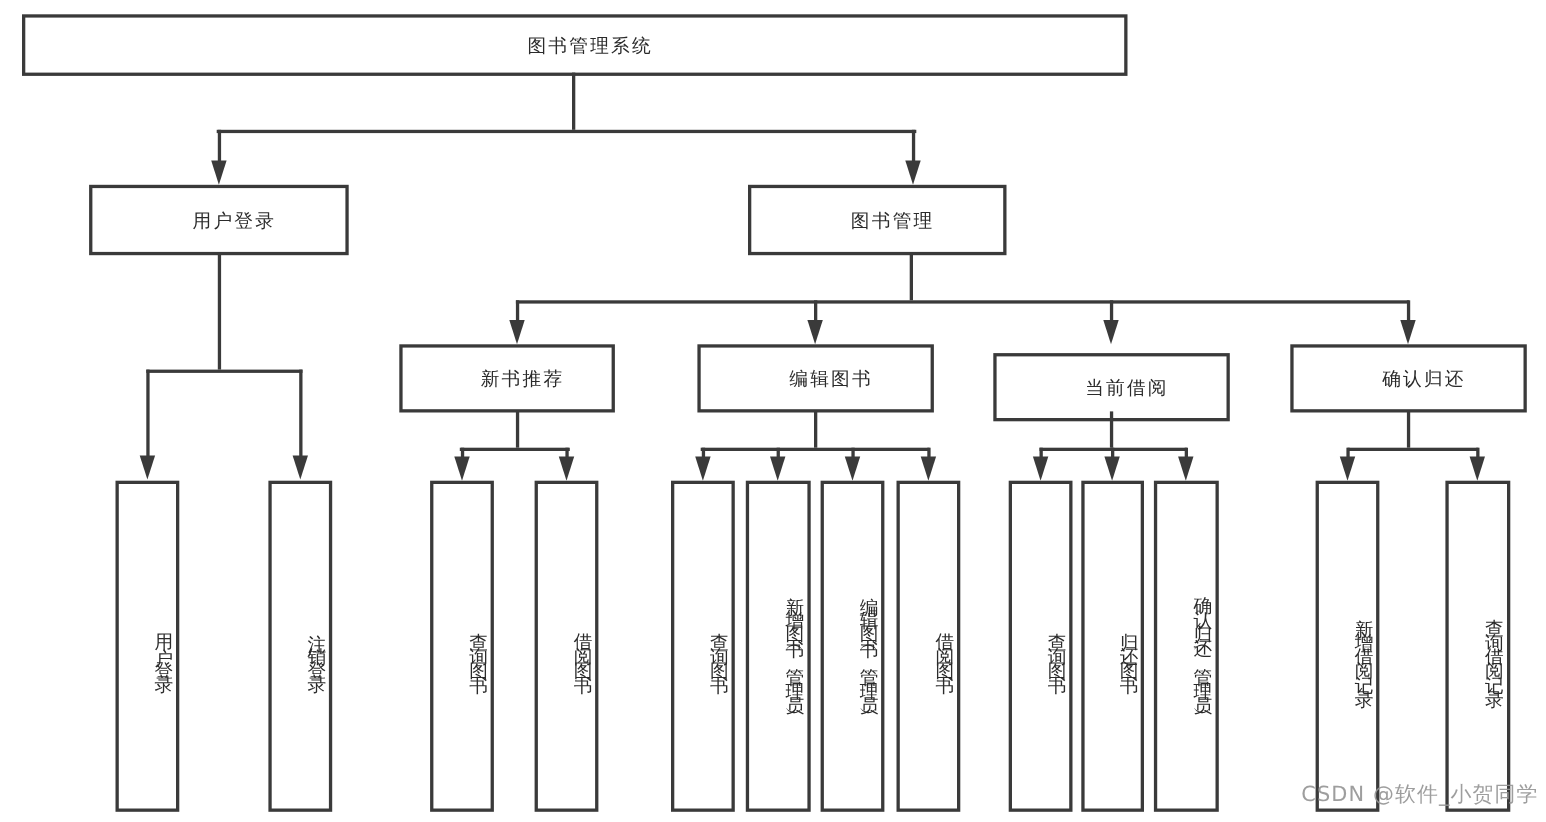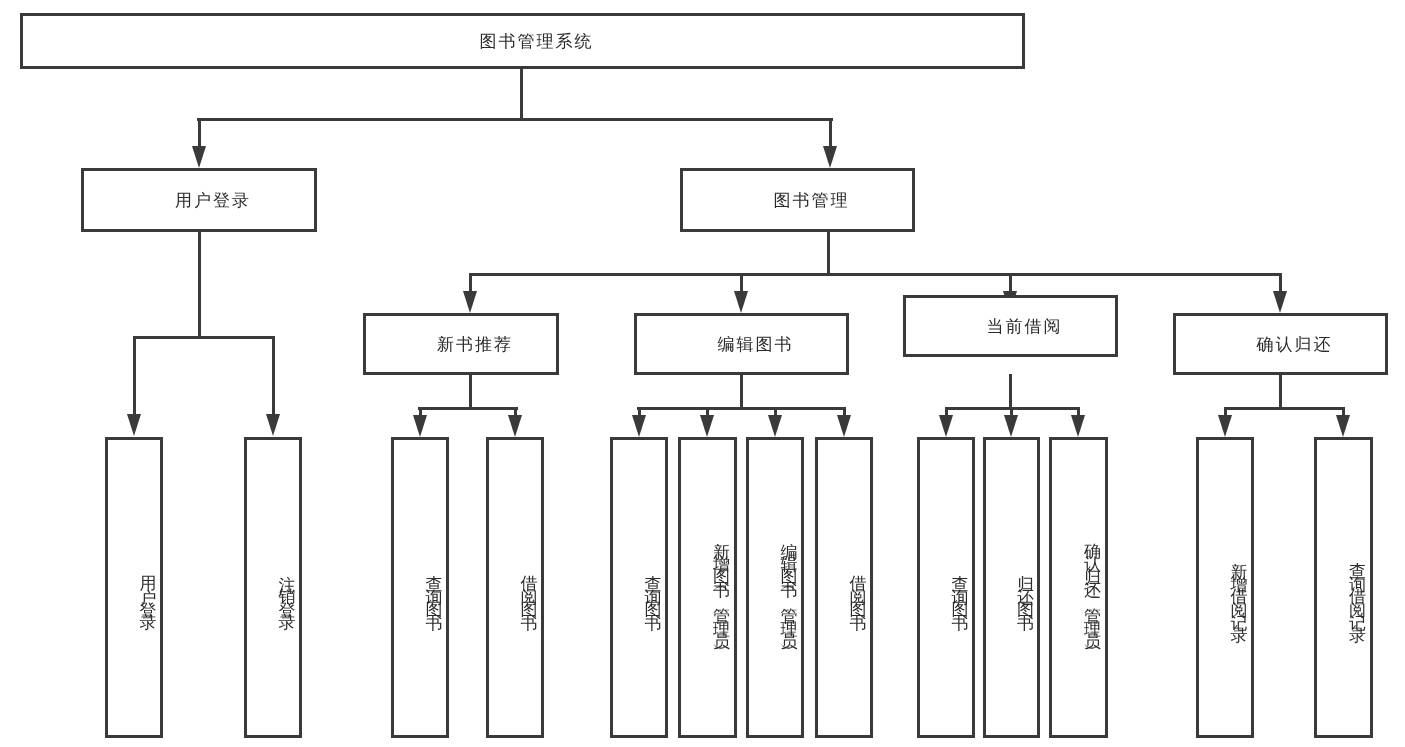--- a/index.html
+++ b/index.html
@@ -104,21 +104,21 @@
   <div class="arrow" style="left:734px;top:273px;height:40px"></div>
   <div class="arrow" style="left:1003px;top:273px;height:40px"></div>
   <div class="arrow" style="left:1273px;top:273px;height:40px"></div>
 
   <div class="node h" style="left:363px;top:313px;width:196px;height:62px">
     <span class="lbl">新书推荐</span>
   </div>
   <div class="node h" style="left:634px;top:313px;width:215px;height:62px">
     <span class="lbl">编辑图书</span>
   </div>
-  <div class="node h" style="left:903px;top:295px;width:215px;height:62px">
+  <div class="node h" style="left:903px;top:321px;width:215px;height:62px">
     <span class="lbl">当前借阅</span>
   </div>
   <div class="node h" style="left:1173px;top:313px;width:215px;height:62px">
     <span class="lbl">确认归还</span>
   </div>
 
   <div class="vline" style="left:469px;top:374px;height:33px"></div>
   <div class="hline" style="left:418px;top:407px;width:100px"></div>
   <div class="arrow" style="left:413px;top:407px;height:30px"></div>
   <div class="arrow" style="left:508px;top:407px;height:30px"></div>
@@ -178,14 +178,15 @@
     <span class="lbl">确认归还（管理员）</span>
   </div>
 
   <div class="node v" style="left:1196px;top:437px;width:58px;height:301px">
     <span class="lbl">新增借阅记录</span>
   </div>
   <div class="node v" style="left:1314px;top:437px;width:59px;height:301px">
     <span class="lbl">查询借阅记录</span>
   </div>
 
+  <div class="watermark">CSDN @软件_小贺同学</div>
 
 </div>
 
 </body></html>

